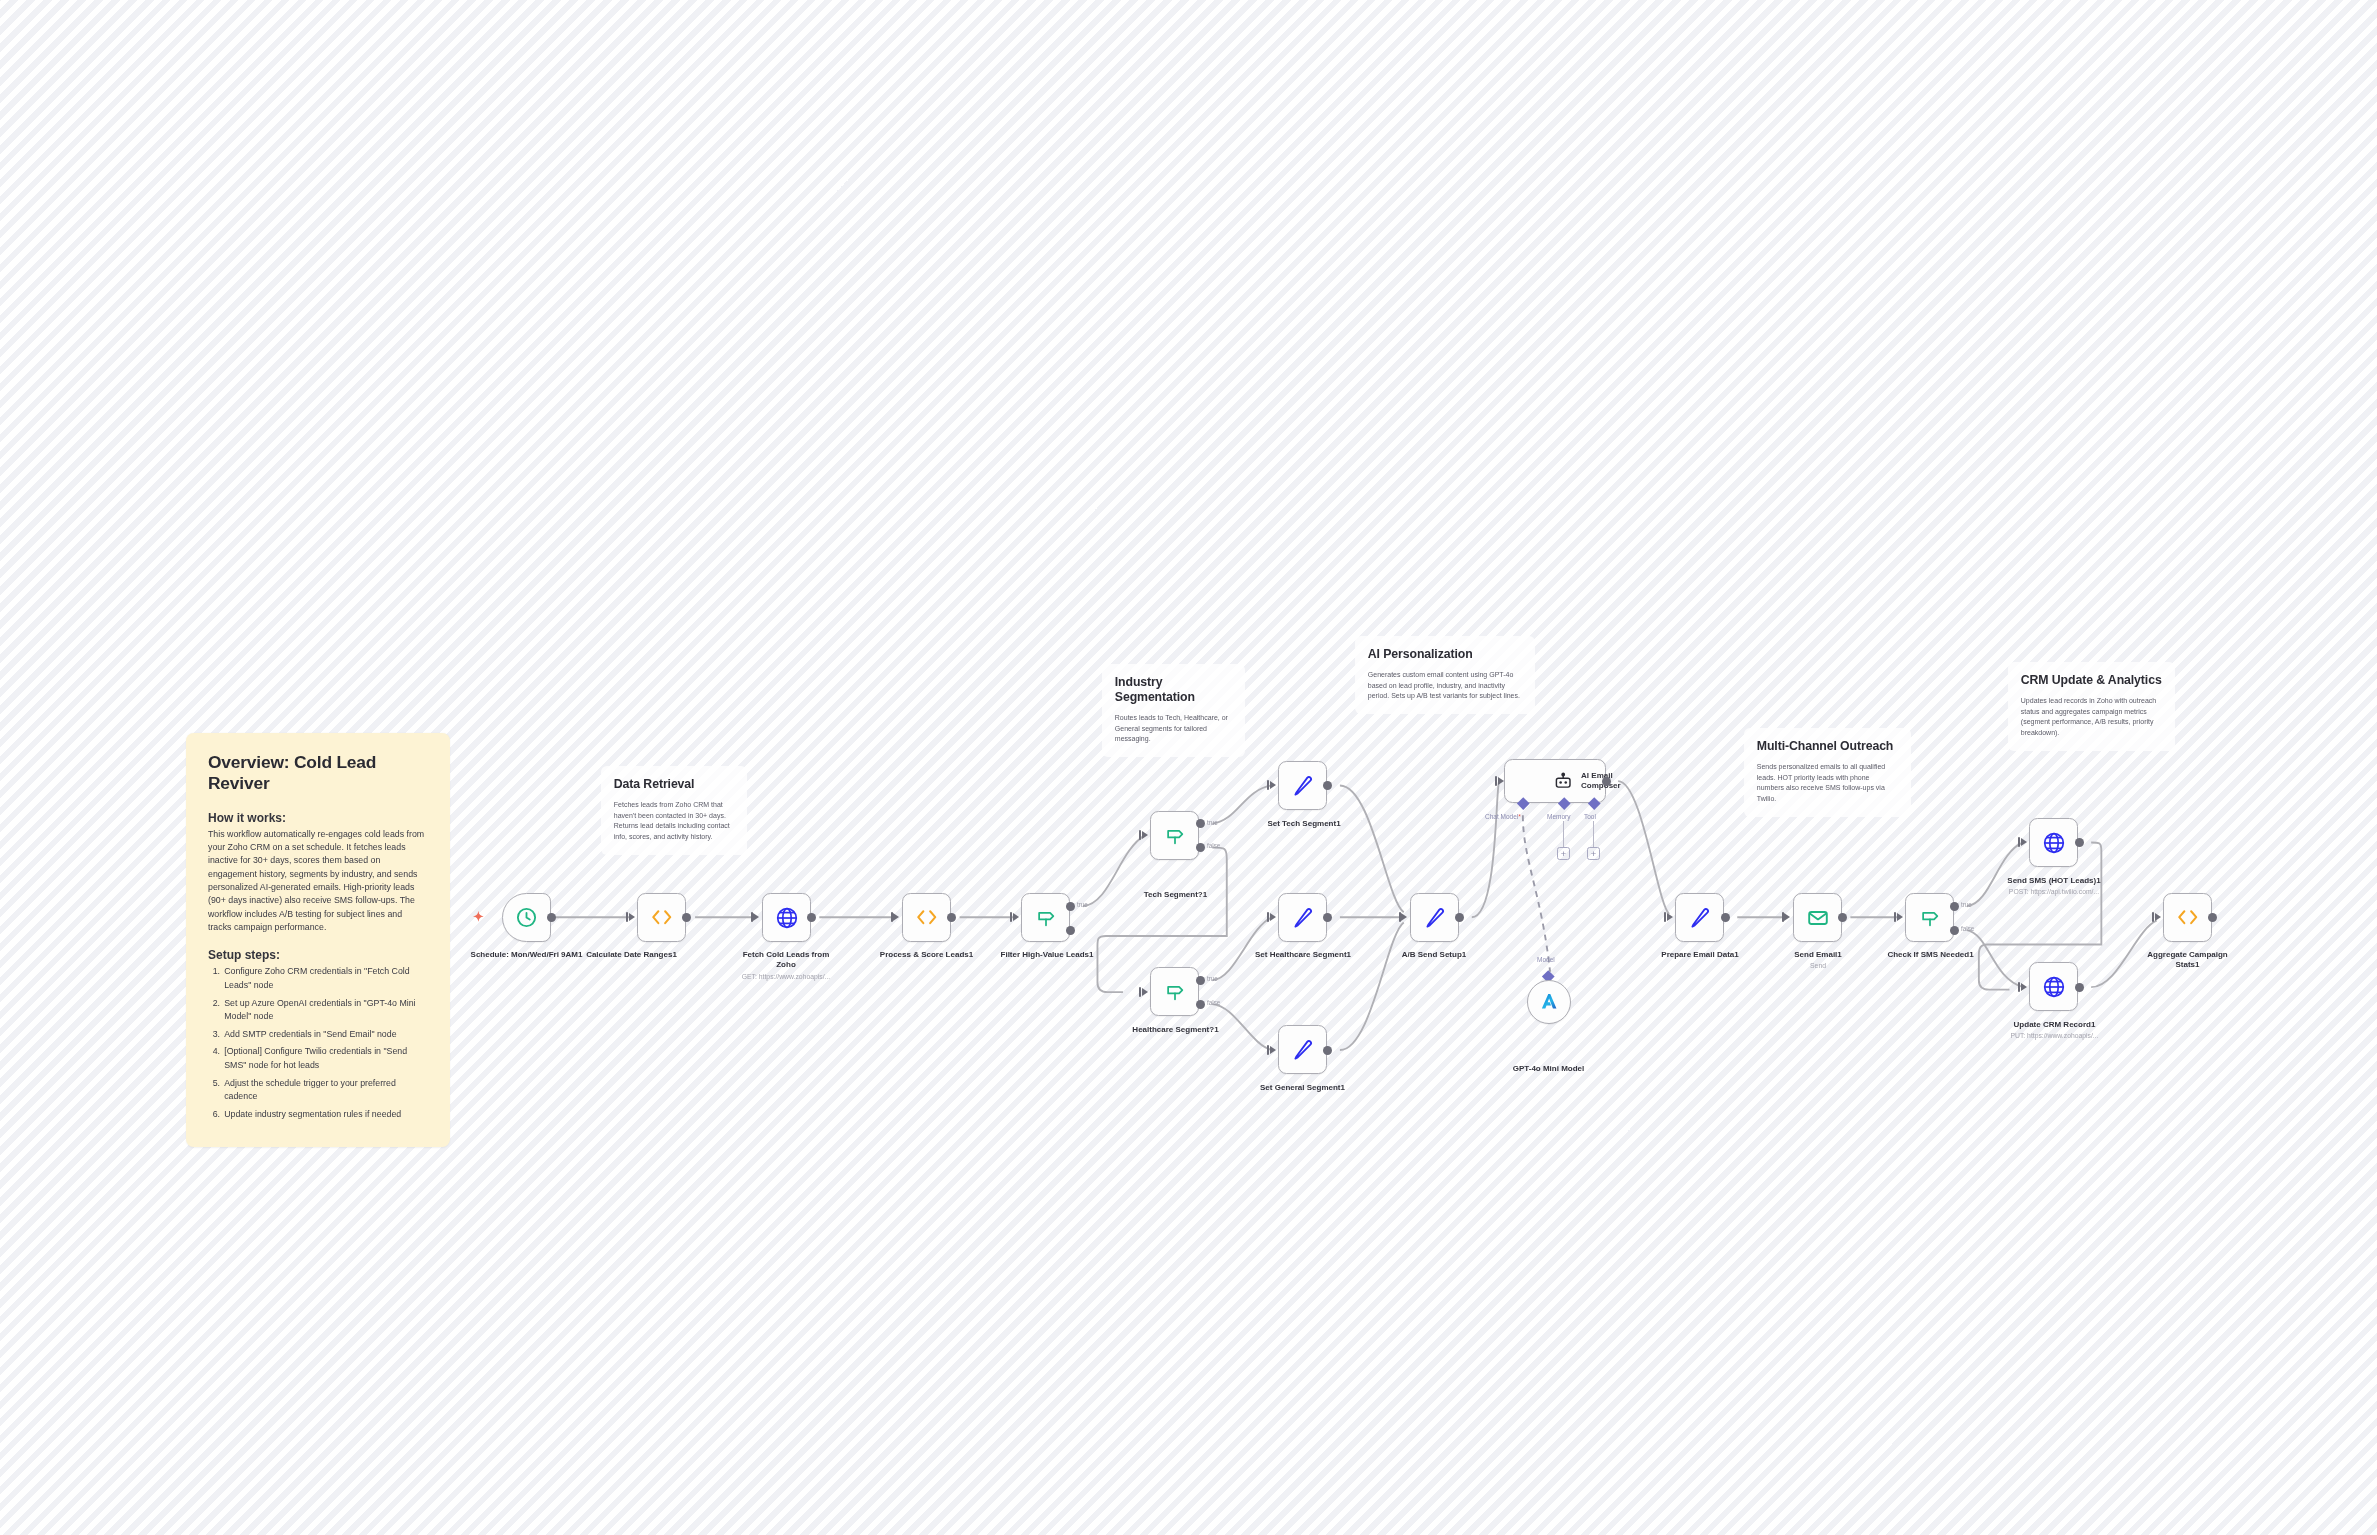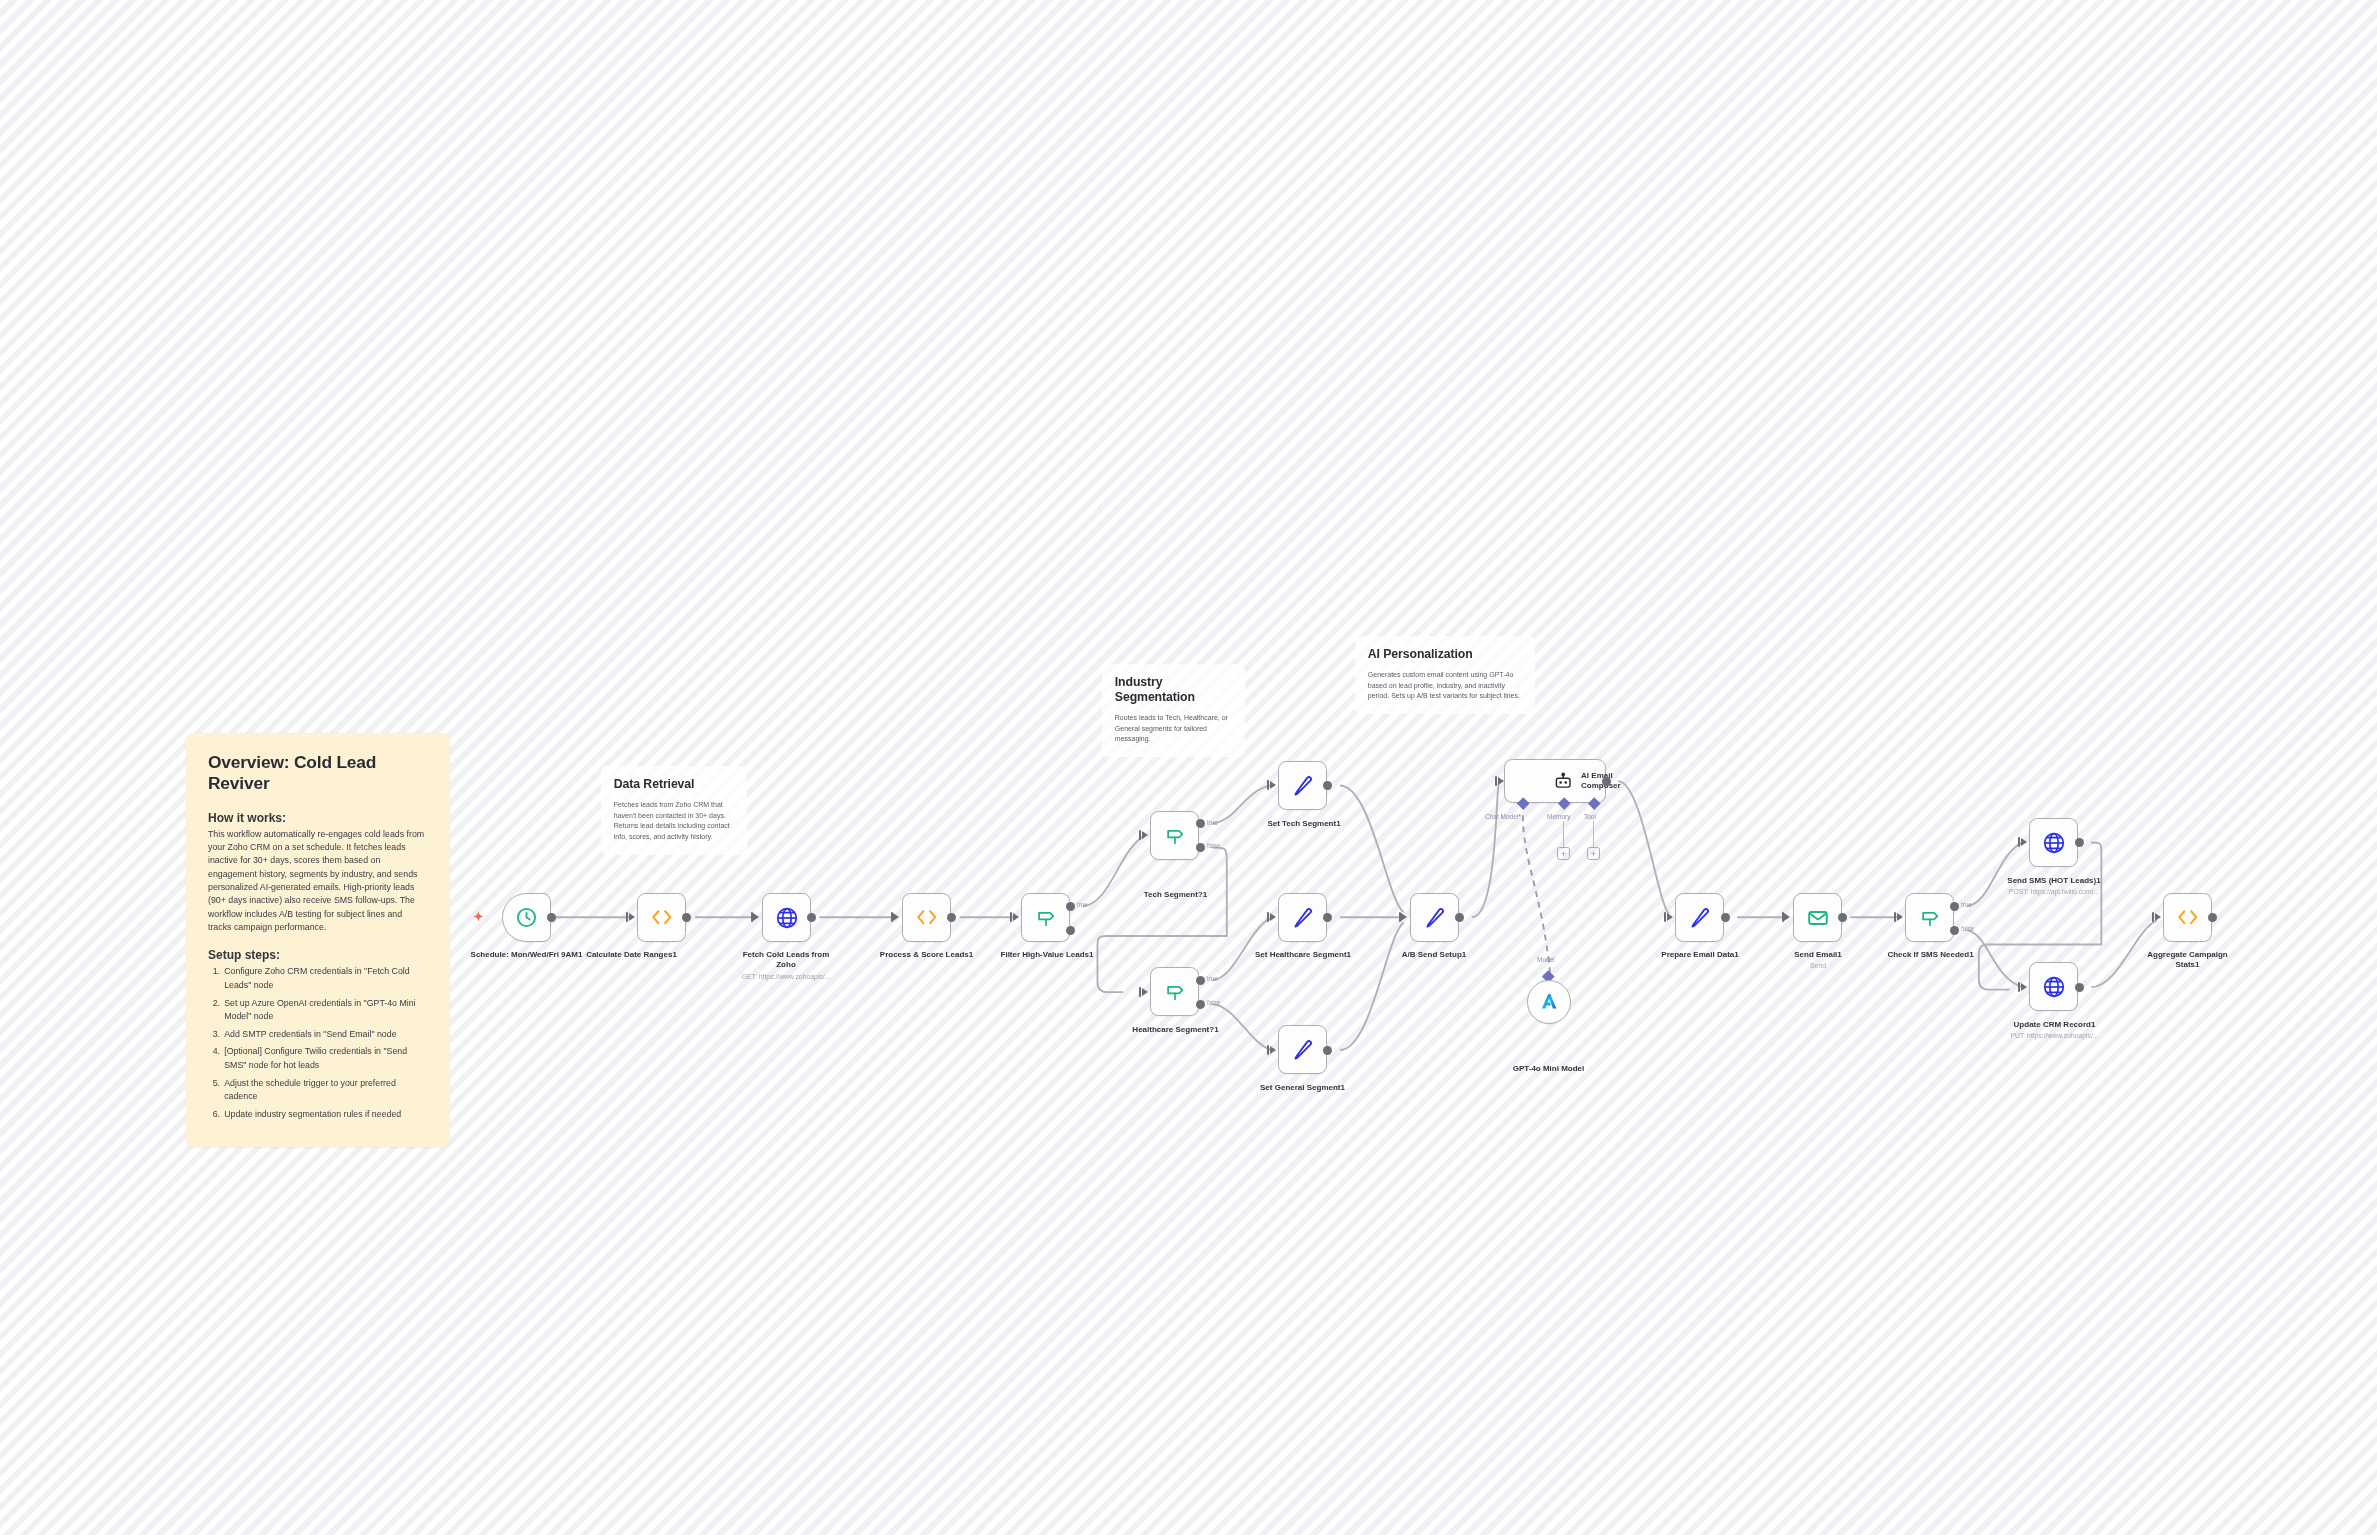--- a/index.html
+++ b/index.html
@@ -264,21 +264,29 @@
   <div class="note" style="left:1102px; top:664px; width:143px;">
     <h2>Industry Segmentation</h2>
     <p>Routes leads to Tech, Healthcare, or General segments for tailored messaging.</p>
   </div>
 
   <div class="note" style="left:1355px; top:636px; width:180px;">
     <h2>AI Personalization</h2>
     <p>Generates custom email content using GPT-4o based on lead profile, industry, and inactivity period. Sets up A/B test variants for subject lines.</p>
   </div>
 
-
+  <div class="note" style="left:1744px; top:728px; width:167px;">
+    <h2>Multi-Channel Outreach</h2>
+    <p>Sends personalized emails to all qualified leads. HOT priority leads with phone numbers also receive SMS follow-ups via Twilio.</p>
+  </div>
+
+  <div class="note" style="left:2008px; top:662px; width:167px;">
+    <h2>CRM Update &amp; Analytics</h2>
+    <p>Updates lead records in Zoho with outreach status and aggregates campaign metrics (segment performance, A/B results, priority breakdown).</p>
+  </div>
 
   <div class="startplus" style="left:473px; top:911px;">✦</div>
 
   <div class="node trigger" style="left:502px; top:893px;">
     <span class="ico">
       <svg width="23" height="23" viewBox="0 0 24 24" fill="none" stroke="#1fb583" stroke-width="1.9">
         <circle cx="12" cy="12" r="9"></circle>
           <path d="M12 7.2 V12 L15.4 14.2" stroke-linecap="round"></path>
       </svg>
     </span>

